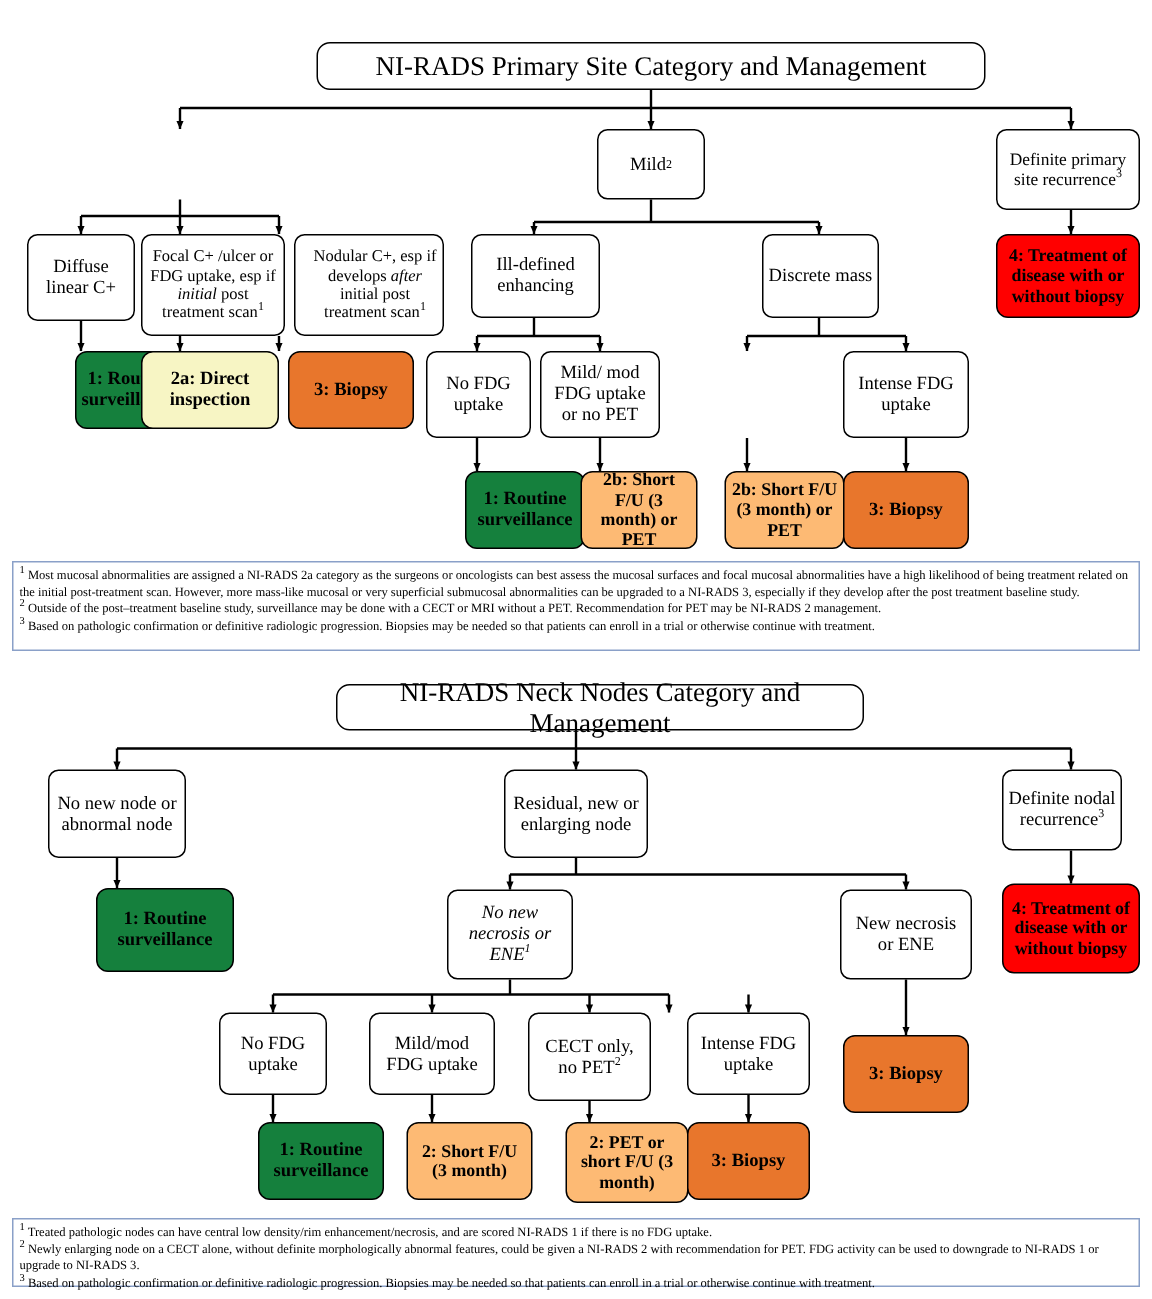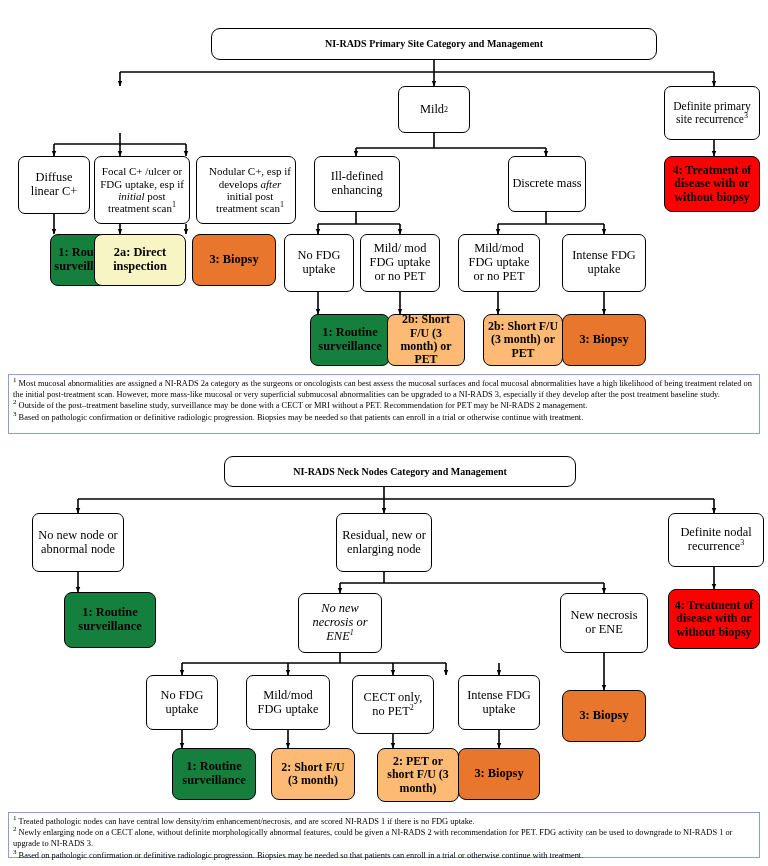--- a/index.html
+++ b/index.html
@@ -8,21 +8,21 @@
   .canvas{position:relative;width:768px;height:866px;overflow:hidden;}
 
   svg.wires{position:absolute;left:0;top:0;width:768px;height:866px;
             pointer-events:none;z-index:1;}
 
   .node{position:absolute;z-index:2;box-sizing:border-box;
         border:1.6px solid #000;border-radius:7px;background:#fff;
         display:flex;align-items:center;justify-content:center;
         text-align:center;line-height:1.12;padding:2px 3px;}
 
-  .title{font-weight:bold;font-size:10px;border-width:1.8px;border-radius:9px;}
+  .title{font-weight:normal;font-size:18px;border-width:1.8px;border-radius:9px;}
   .plain{font-size:12.4px;}
   .small{font-size:11.6px;}
   .tiny{font-size:11px;}
   .outcome{font-weight:bold;font-size:12.4px;border-radius:8px;}
   .outcome.sm{font-size:11.9px;}
   .green{background:#15803d;margin-left:32px;}
   .yellowpale{background:#f7f5c4;}
   .yellow{background:#fdba74;margin-left:25px;}
   .orange{background:#e8762c;}
   .red{background:#ff0000;}
@@ -147,21 +147,20 @@
   <div class="node outcome green" style="left:18px;top:234px;width:72px;height:52px;">1: Routine surveillance</div>
 
   <div class="node outcome yellowpale" style="left:94px;top:234px;width:92px;height:52px;">2a: Direct inspection</div>
 
   <div class="node outcome orange" style="left:192px;top:234px;width:84px;height:52px;">3: Biopsy</div>
 
   <div class="node plain" style="left:284px;top:234px;width:70px;height:58px;">No FDG uptake</div>
 
   <div class="node plain" style="left:360px;top:234px;width:80px;height:58px;">Mild/ mod FDG uptake or no PET</div>
 
-  <div class="node plain" style="left:458px;top:234px;width:82px;height:58px;">Mild/mod FDG uptake or no PET</div>
 
   <div class="node plain" style="left:562px;top:234px;width:84px;height:58px;">Intense FDG uptake</div>
 
   <div class="node outcome green" style="left:278px;top:314px;width:80px;height:52px;">1: Routine surveillance</div>
 
   <div class="node outcome sm yellow" style="left:362px;top:314px;width:78px;height:52px;">2b: Short F/U (3 month) or PET</div>
 
   <div class="node outcome sm yellow" style="left:458px;top:314px;width:80px;height:52px;">2b: Short F/U (3 month) or PET</div>
 
   <div class="node outcome orange" style="left:562px;top:314px;width:84px;height:52px;">3: Biopsy</div>
@@ -171,21 +170,21 @@
     <p><sup>2</sup> <span>Outside of the post–treatment baseline study, surveillance may be done with a CECT or MRI without a PET. Recommendation for PET may be NI-RADS 2 management.</span></p>
     <p><sup>3</sup> <span>Based on pathologic confirmation or definitive radiologic progression. Biopsies may be needed so that patients can enroll in a trial or otherwise continue with treatment.</span></p>
   </div>
 
   <div class="node title" style="left:224px;top:456px;width:352px;height:31px;">NI-RADS Neck Nodes Category and Management</div>
 
   <div class="node plain" style="left:32px;top:513px;width:92px;height:59px;">No new node or abnormal node</div>
 
   <div class="node plain" style="left:336px;top:513px;width:96px;height:59px;">Residual, new or enlarging node</div>
 
-  <div class="node plain" style="left:668px;top:513px;width:96px;height:54px;">
+  <div class="node plain" style="left:668px;top:513px;width:80px;height:54px;">
     <span><span>Definite nodal recurrence</span><sup>3</sup></span>
   </div>
 
   <div class="node outcome green" style="left:32px;top:592px;width:92px;height:56px;">1: Routine surveillance</div>
 
   <div class="node outcome sm red" style="left:668px;top:589px;width:92px;height:60px;">4: Treatment of disease with or without biopsy</div>
 
   <div class="node plain" style="left:298px;top:593px;width:84px;height:60px;font-style:italic;">
     <span><span>No new necrosis or ENE</span><sup>1</sup></span>
   </div>

